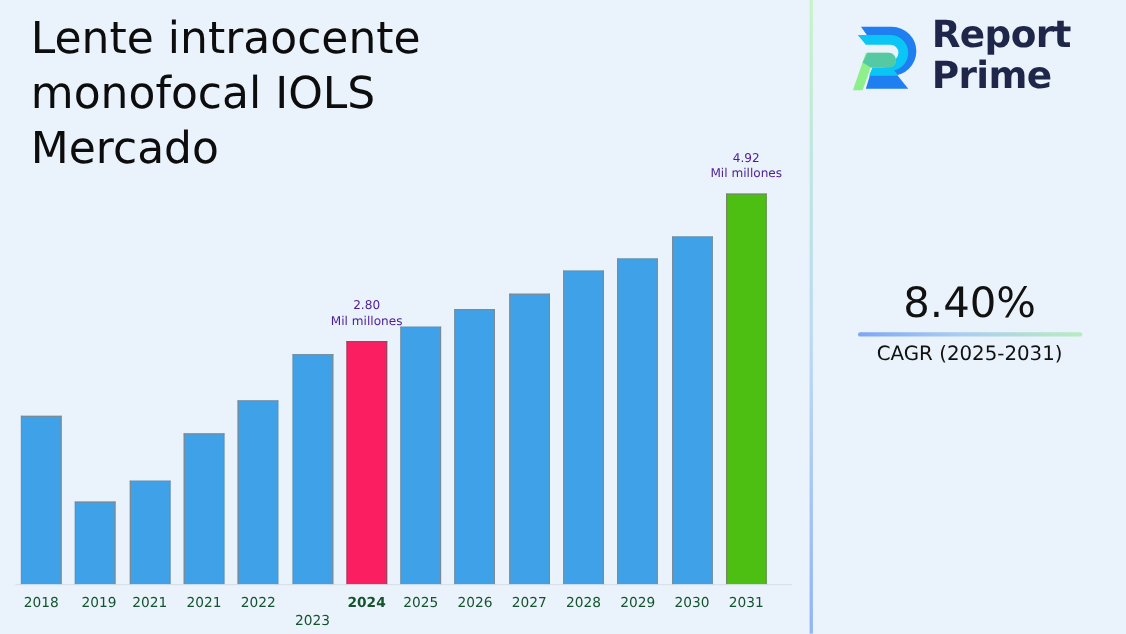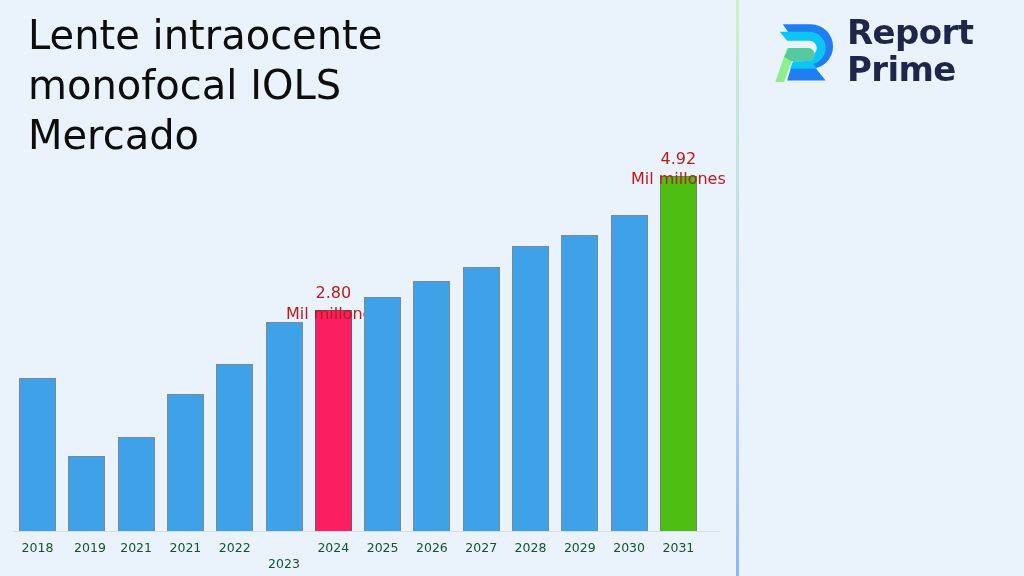--- a/index.html
+++ b/index.html
@@ -36,26 +36,25 @@
     border:1px solid #7b8a96;
     border-bottom:none;
   }
   .bar.blue{background:#3fa2e8;}
   .bar.pink{background:#fb1f62;border-color:#8d4a63;}
   .bar.green{background:#4cbf12;border-color:#6f8a63;}
 
   .bar-callout{
     position:absolute;
     text-align:center;
-    font-size:16px;
+    font-size:11px;
     line-height:1.28;
-    color:#b91c1c;
+    color:#4c1d95;
     white-space:pre-line;
     width:140px;
-    margin-top:12px;
   }
 
   .tick{
     position:absolute;
     top:540px;
     text-align:center;
     font-size:12.5px;
     color:#14532d;
     width:60px;
   }
@@ -124,21 +123,21 @@
       <div class="bar-callout" style="left: 608.4px; top: 136.95px;">4.92
 Mil millones</div>
     </div>
 
 <div class="tick" style="left: 7.5px;">2018</div>
     <div class="tick" style="left: 60px;">2019</div>
     <div class="tick" style="left: 106.1px;">2021</div>
     <div class="tick" style="left: 155.4px;">2021</div>
     <div class="tick" style="left: 204.7px;">2022</div>
     <div class="tick" style="left: 254px; margin-top: 16px;">2023</div>
-    <div class="tick" style="left: 303.3px;">2024</div>
+    <div class="tick" style="left: 303.3px; font-weight: bold;">2024</div>
     <div class="tick" style="left: 352.6px;">2025</div>
     <div class="tick" style="left: 401.9px;">2026</div>
     <div class="tick" style="left: 451.2px;">2027</div>
     <div class="tick" style="left: 500.5px;">2028</div>
     <div class="tick" style="left: 549.8px;">2029</div>
     <div class="tick" style="left: 599.1px;">2030</div>
     <div class="tick" style="left: 648.4px;">2031</div>
   </div>
 
 <div class="divider"></div>
@@ -151,14 +150,19 @@
       <path d="M24 24 L64 24 A22 22 0 0 1 64 68 L57 68 L57 56 L64 56 A10 10 0 0 0 64 36 L34 36 Z" fill="#0bc6f5"></path>
       <path d="M18 92 L34 46 L62 46 A9 9 0 0 1 62 64 L40 64 L30 92 Z" fill="#8ef08a"></path>
       <path d="M30 58 L36 46 L62 46 A9 9 0 0 1 62 64 L40 64 Z" fill="#55c9a4"></path>
       <path d="M40 70 L70 70 L86 90 L34 90 Z" fill="#1f7ef0"></path>
       <path d="M42 64 L66 64 L74 74 L38 74 Z" fill="#0bc6f5"></path>
     </svg>
     <div class="logo-text">Report
 Prime</div>
   </div>
 
+  <div class="cagr-block">
+    <div class="cagr-value">8.40%</div>
+    <div class="cagr-rule"></div>
+    <div class="cagr-label">CAGR (2025-2031)</div>
+  </div>
 
 </div>
 
 </body></html>

